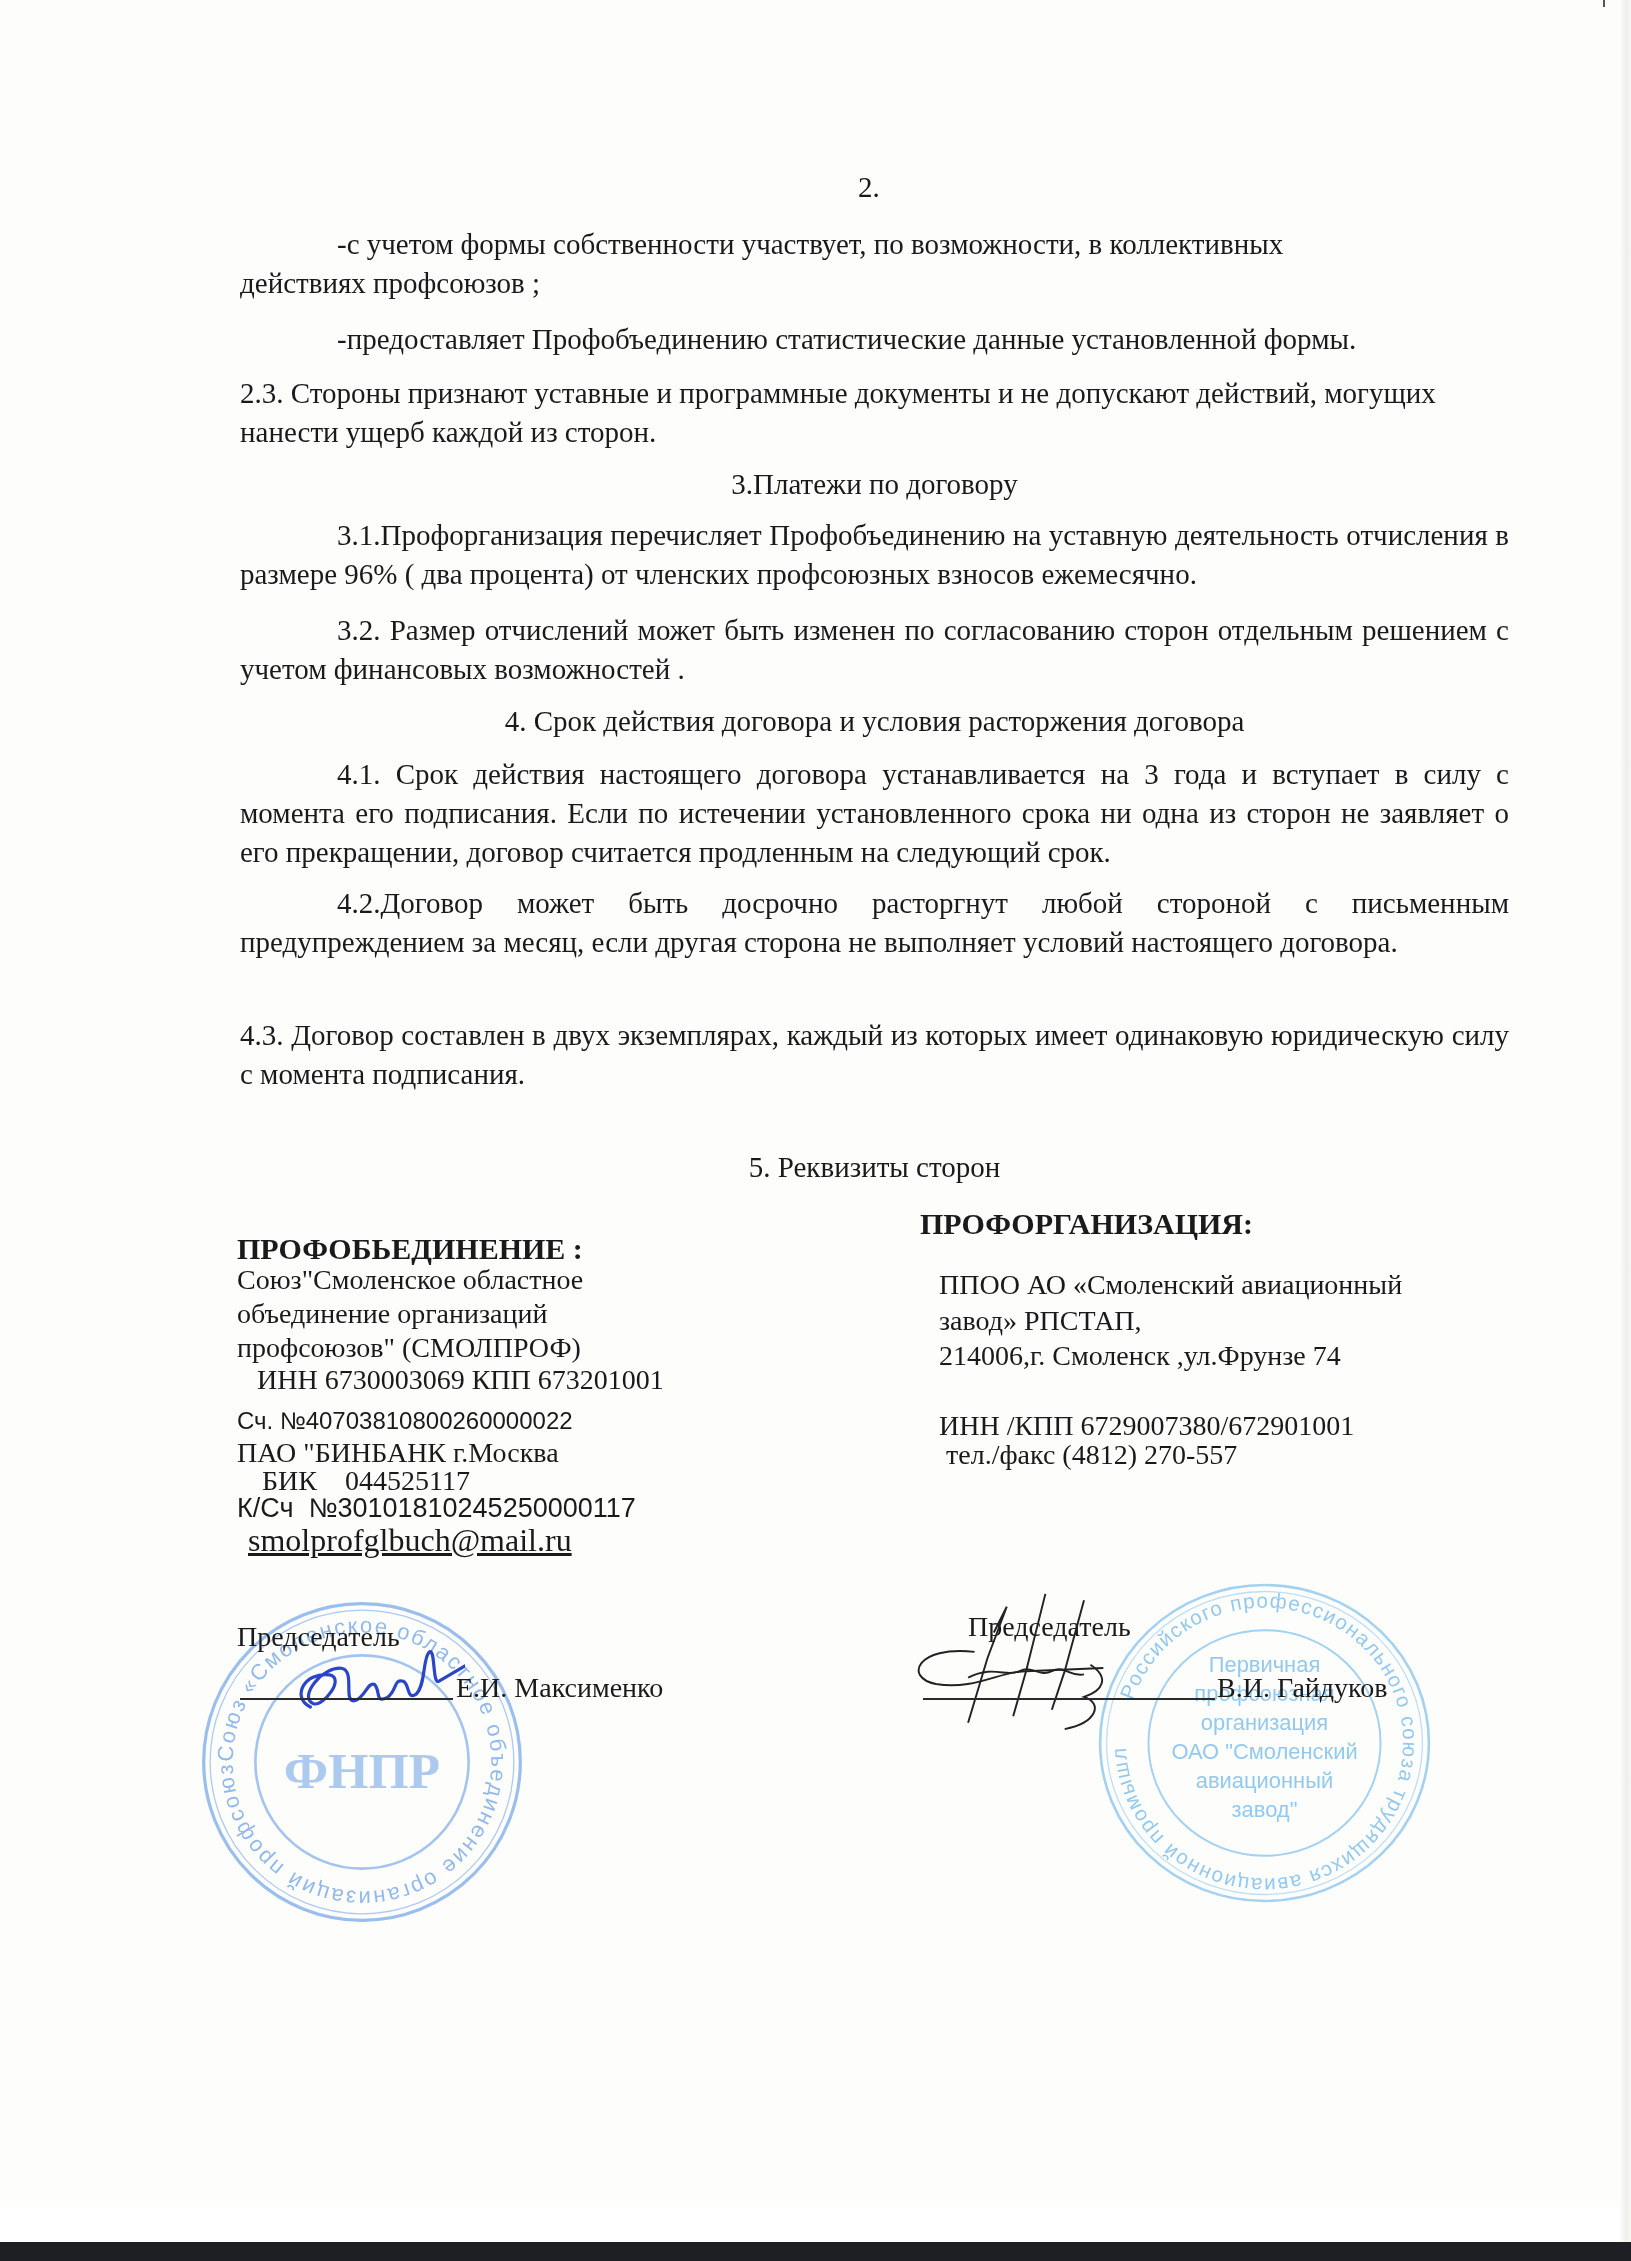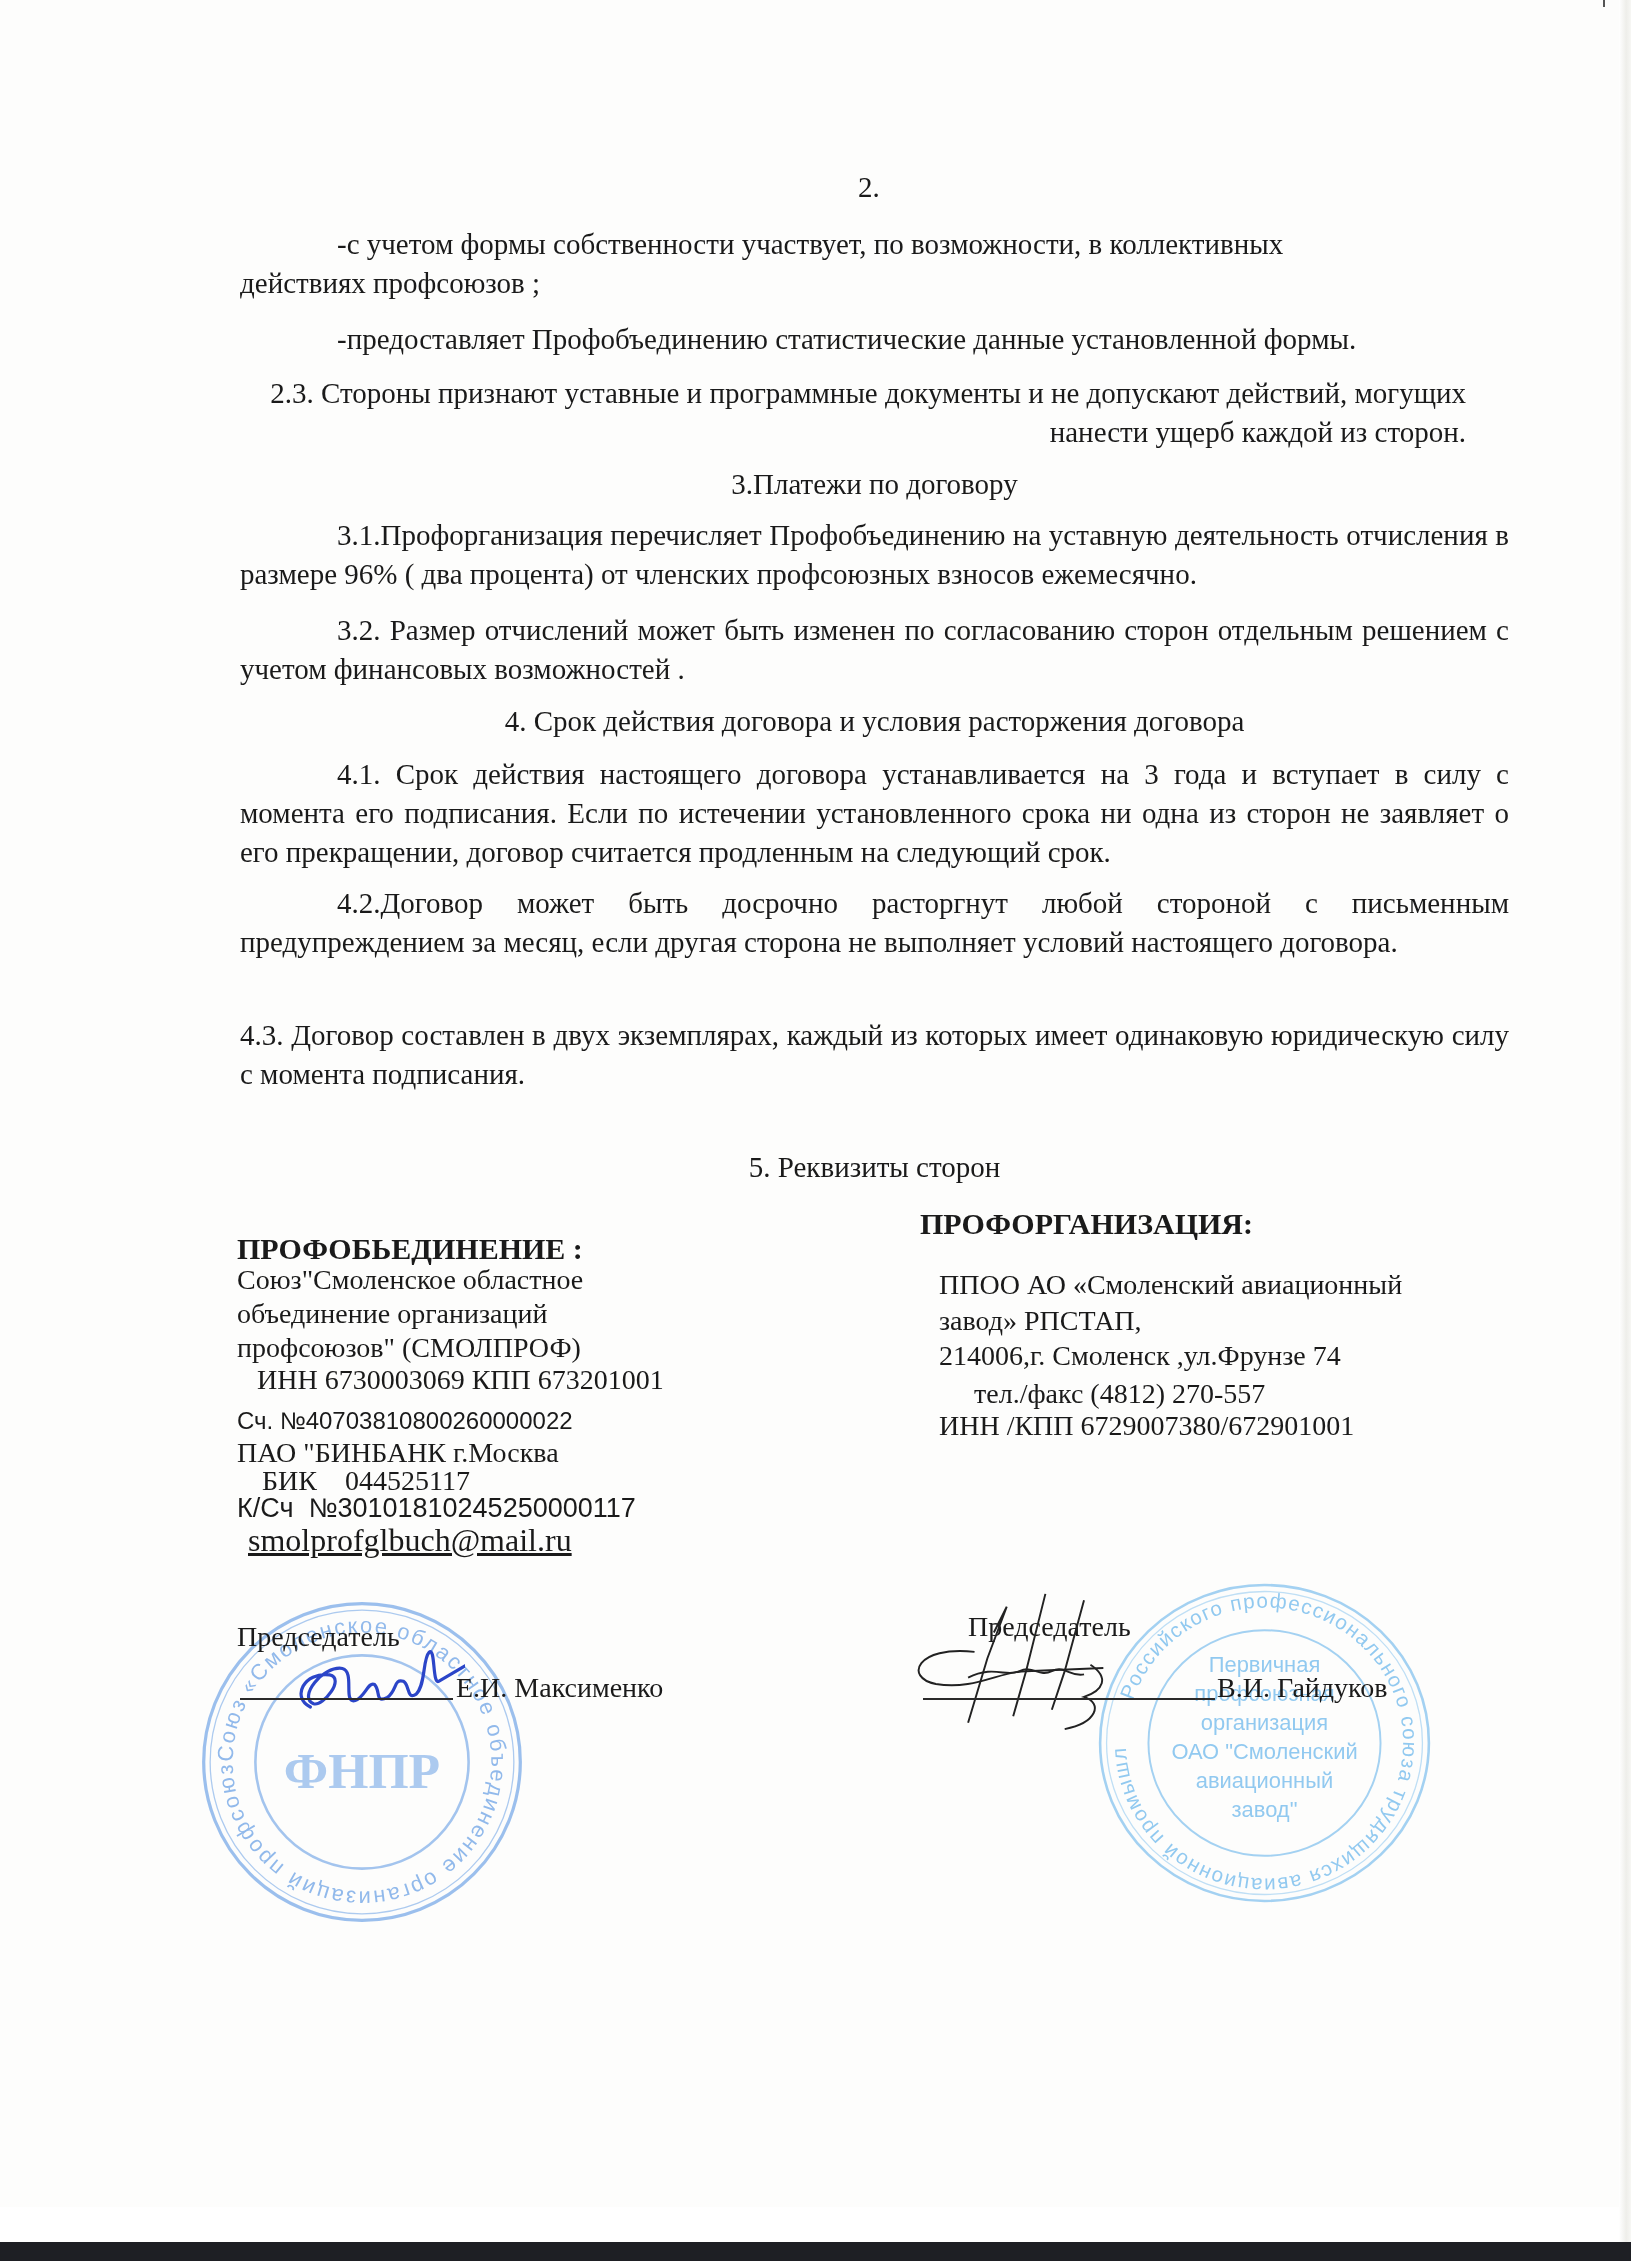--- a/index.html
+++ b/index.html
@@ -35,21 +35,21 @@
 
 <div class="page"></div>
 <div class="right-edge"></div>
 <div class="corner-mark"></div>
 
 <div class="t" style="left:858px; top:169px;">2.</div>
 
 <div class="t" style="left:337px; top:226px;">-с учетом формы собственности  участвует, по возможности, в коллективных</div>
 <div class="t" style="left:240px; top:265px;">действиях профсоюзов ;</div>
 <div class="t" style="left:337px; top:321px;">-предоставляет Профобъединению  статистические данные установленной формы.</div>
-<div class="body-text" style="top:374px; width:1226px;text-align:right;">2.3. Стороны признают уставные и программные документы и не допускают действий, могущих нанести  ущерб каждой из сторон.</div>
+<div class="body-text" style="top:374px; width:1226px;">2.3. Стороны признают уставные и программные документы и не допускают действий, могущих нанести  ущерб каждой из сторон.</div>
 
 <div class="heading" style="top:466px;">3.Платежи по договору</div>
 <div class="body-text just indent" style="top:516px;">3.1.Профорганизация перечисляет Профобъединению на уставную деятельность отчисления в размере 96% ( два процента) от членских профсоюзных взносов ежемесячно.</div>
 <div class="body-text just indent" style="top:611px;">3.2. Размер отчислений  может быть изменен по согласованию сторон отдельным решением с учетом финансовых возможностей .</div>
 
 <div class="heading" style="top:703px;">4. Срок действия договора и условия расторжения договора</div>
 <div class="body-text just indent" style="top:755px;">4.1. Срок действия настоящего договора устанавливается на 3 года и вступает в силу с момента его подписания. Если по истечении установленного  срока ни одна из сторон не заявляет о его прекращении, договор считается продленным на следующий срок.</div>
 <div class="body-text just indent" style="top:884px;">4.2.Договор может быть досрочно расторгнут любой стороной с письменным предупреждением за месяц, если другая сторона не выполняет условий настоящего договора.</div>
 <div class="body-text just" style="top:1016px;">4.3. Договор составлен в двух экземплярах, каждый из которых имеет одинаковую юридическую силу с момента подписания.</div>
 
@@ -66,21 +66,21 @@
   <div class="req" style="left:237px; top:1464px; white-space:pre;margin-left:25px;">БИК    044525117</div>
   <div class="req" style="left:237px; top:1491px; white-space:pre; font-family:'Liberation Sans','DejaVu Sans',sans-serif; font-size:27px;">К/Сч  №30101810245250000117</div>
   <div class="req email" style="left:248px; top:1523px;">smolprofglbuch@mail.ru</div>
 </div>
 
 <div>
   <div class="req req-title" style="left:920px; top:1207px;">ПРОФОРГАНИЗАЦИЯ:</div>
   <div class="req" style="left:939px; top:1268px;">ППОО АО «Смоленский авиационный</div>
   <div class="req" style="left:939px; top:1304px;">завод» РПСТАП,</div>
   <div class="req" style="left:939px; top:1339px;">214006,г. Смоленск ,ул.Фрунзе 74</div>
-  <div class="req" style="left:939px; top:1377px; white-space:pre;margin-left:28px;"> тел./факс (4812) 270-557</div>
+  <div class="req" style="left:939px; top:1438px; white-space:pre;"> тел./факс (4812) 270-557</div>
   <div class="req" style="left:939px; top:1409px;">ИНН /КПП 6729007380/672901001</div>
 </div>
 
 <div>
   <div class="stamp" style="left:205px; top:1584px; width:171px; height:171px; opacity:0;"></div>
   <div class="stamp" style="left:200px; top:1584px; width:176px; height:176px; opacity:0;"></div>
 
 </div>
 <svg style="position:absolute; left:194px; top:1594px;" width="336" height="336" viewBox="0 0 520 520">
   <defs>

